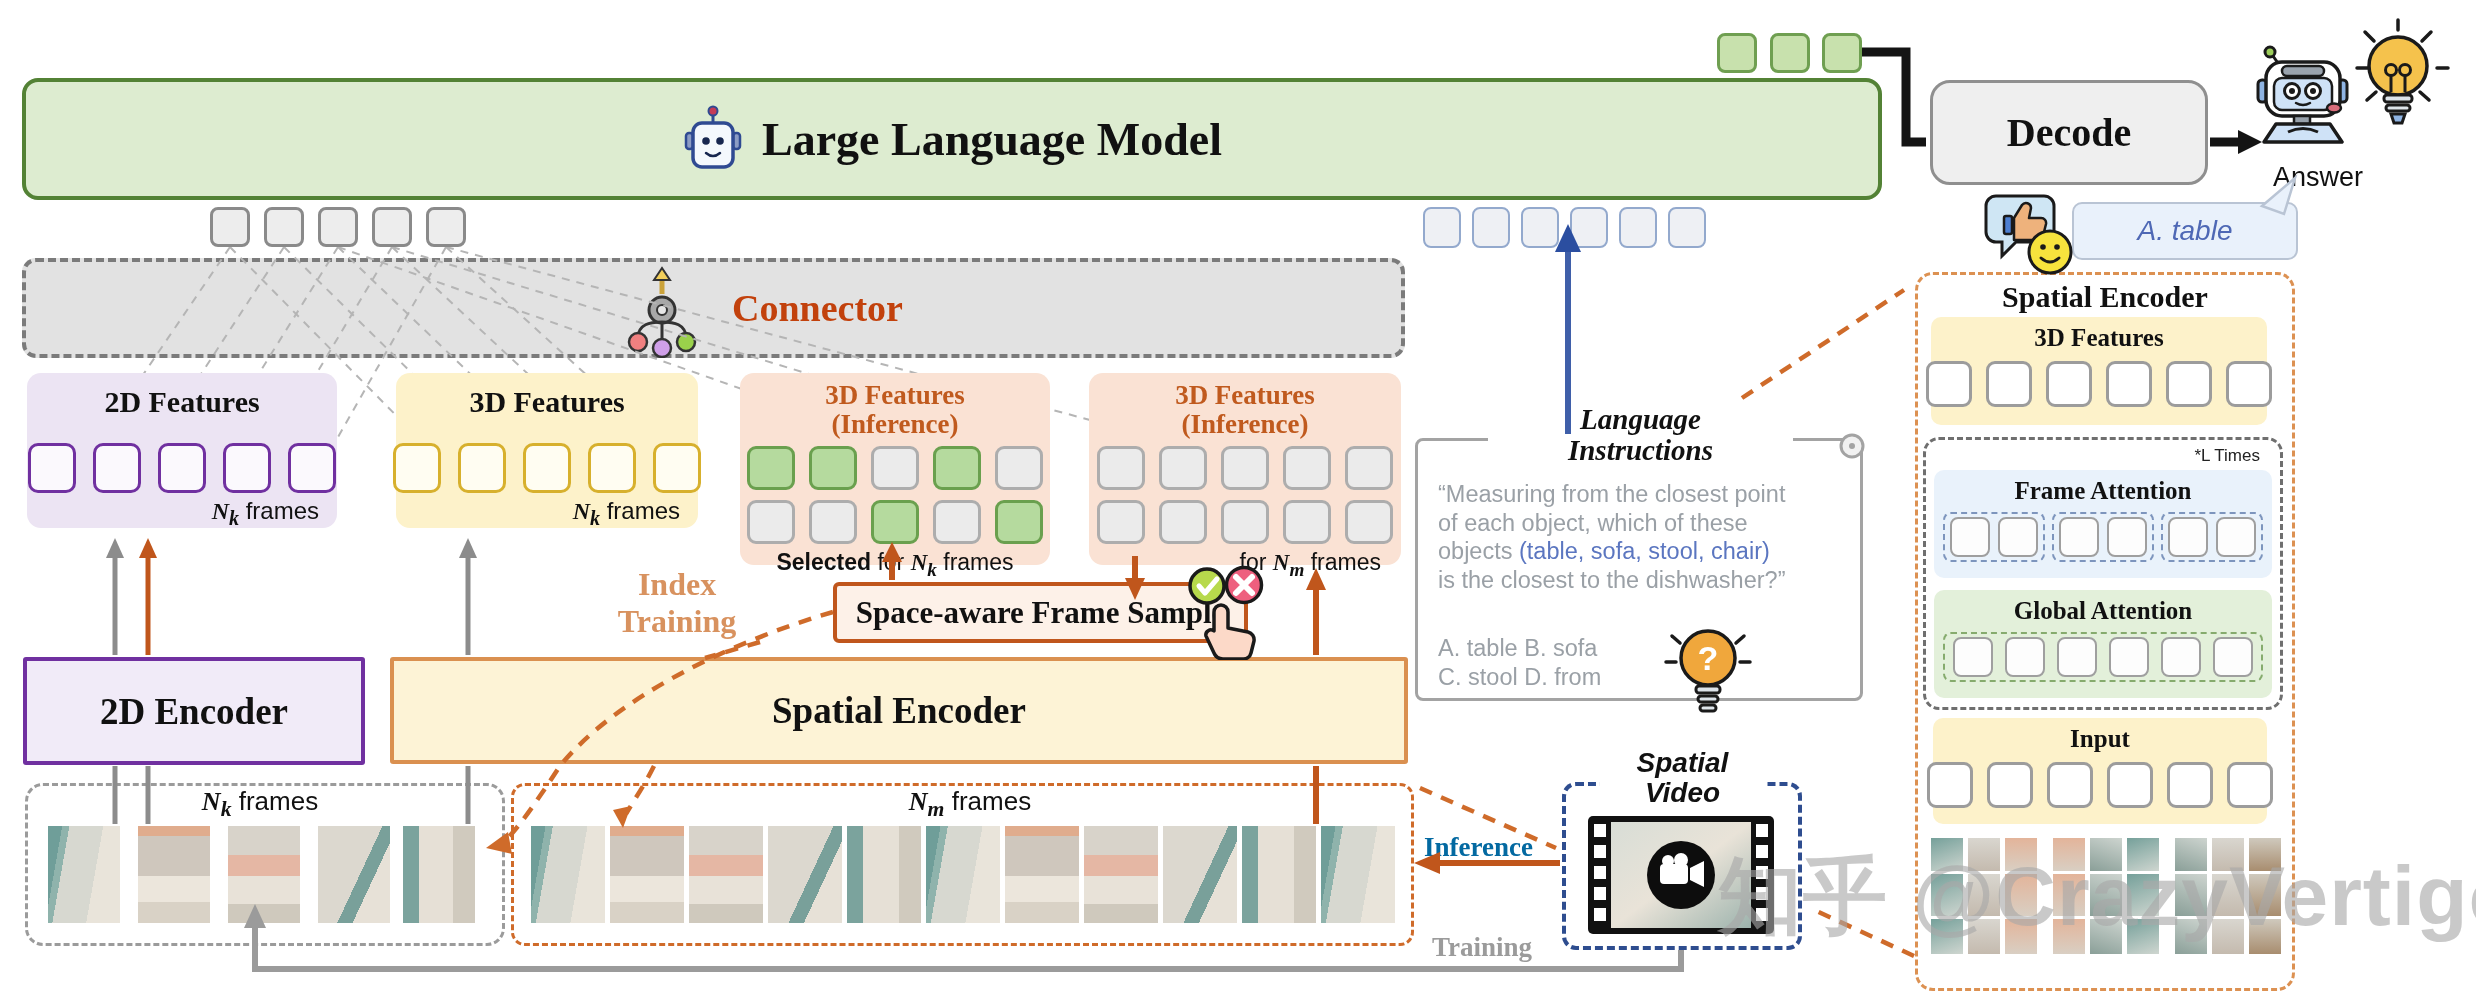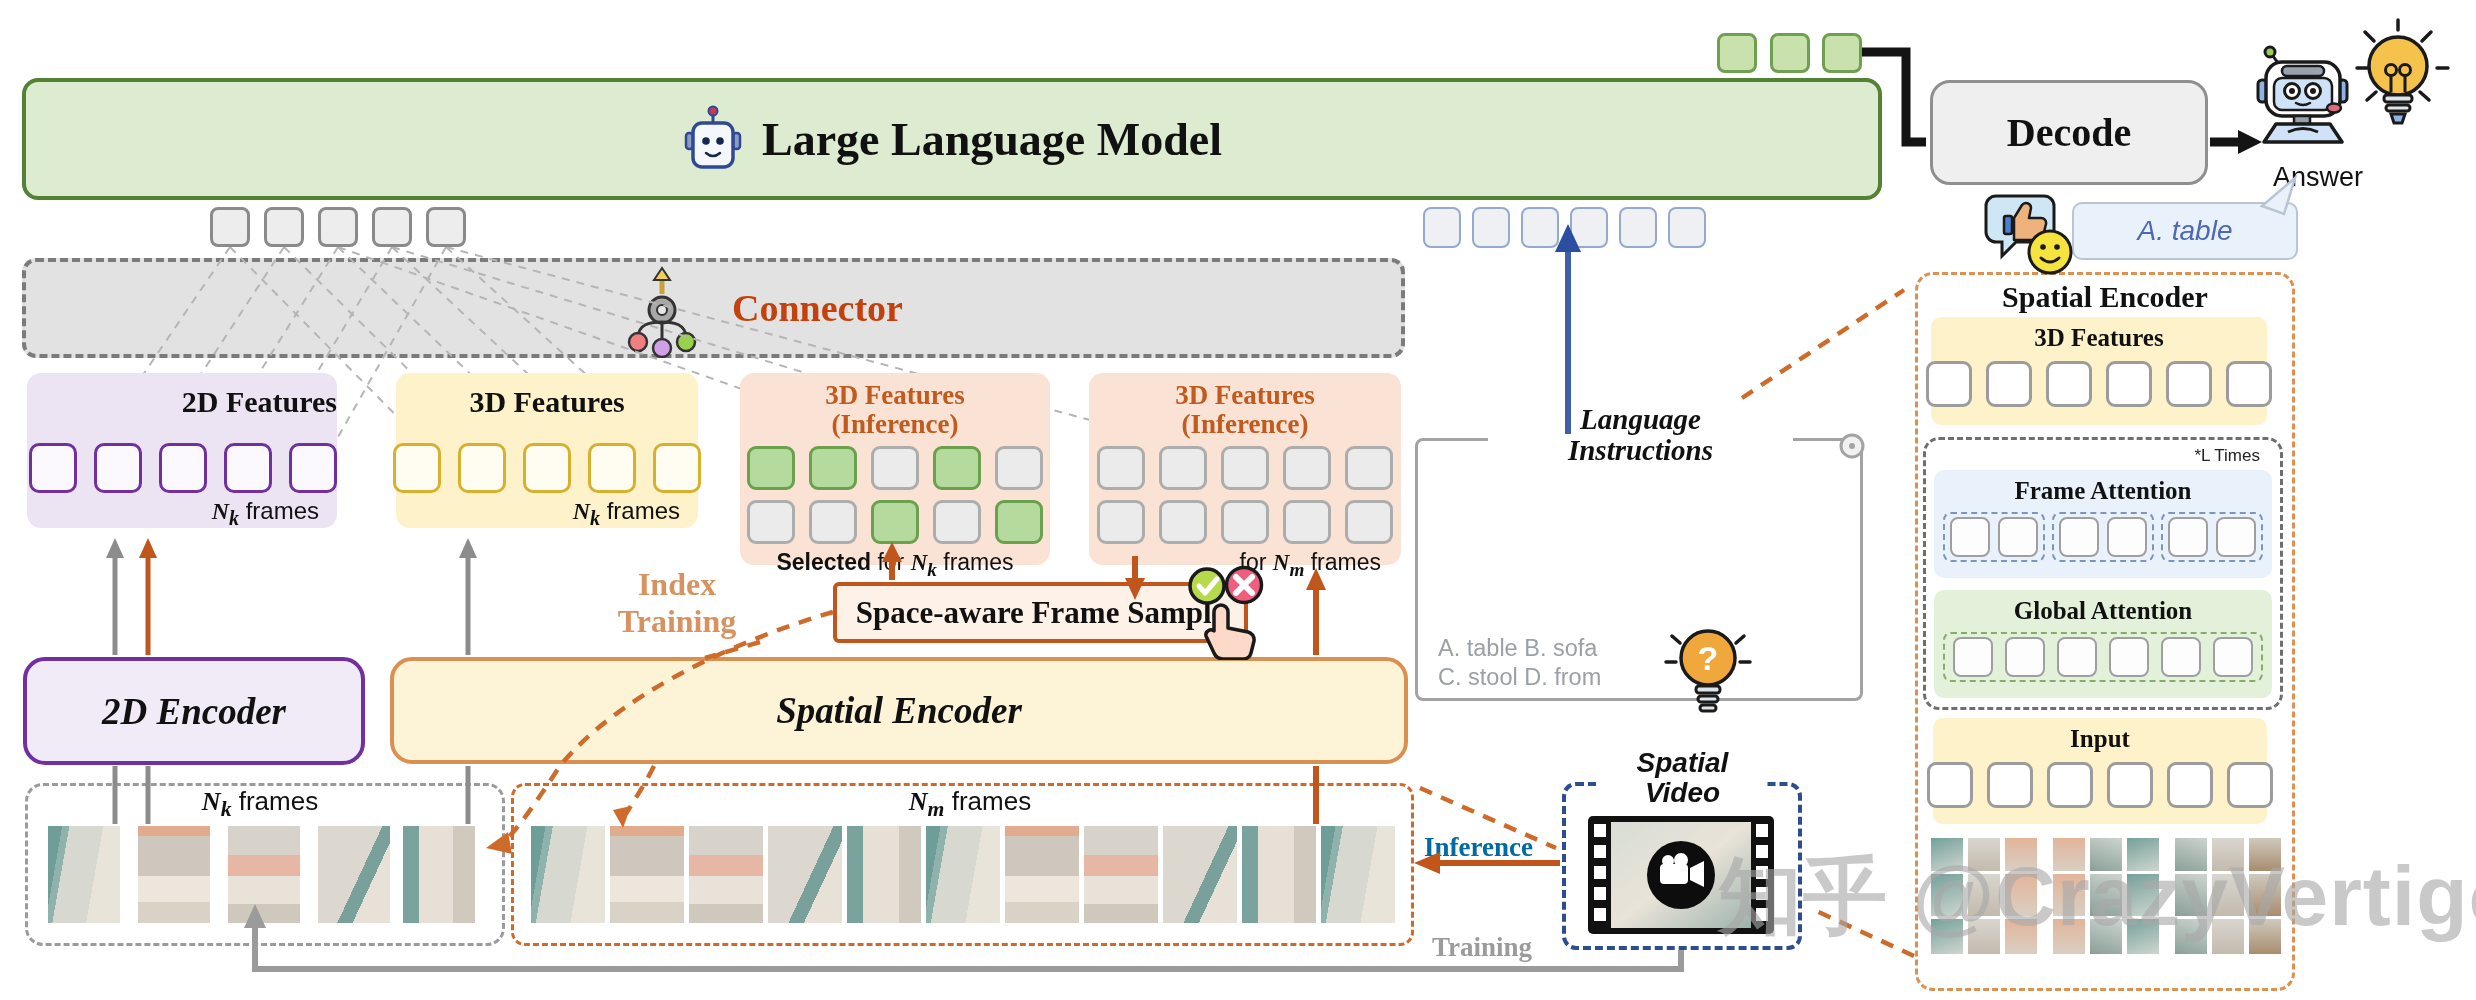--- a/index.html
+++ b/index.html
@@ -22,21 +22,21 @@
   .tokenize-label{font-size:36px;font-weight:bold;color:#111;}
 
   
   .tok{border-radius:8px;z-index:3;}
   .tok-grey{width:40px;height:40px;background:#ededed;border:3px solid #8a8a8a;}
   .tok-green{width:40px;height:40px;background:#c8e1ad;border:3px solid #6f9f51;}
   .tok-blue{width:38px;height:41px;background:#eef0f4;border:2.5px solid #93a9cd;}
 
   
   .featbox{border-radius:14px;z-index:3;display:flex;flex-direction:column;align-items:center;}
-  .f2d{left:27px;top:373px;width:310px;height:155px;background:#ece4f3;align-items:flex-end;}
+  .f2d{left:27px;top:373px;width:310px;height:155px;background:#ece4f3;}
   .f3d{left:396px;top:373px;width:302px;height:155px;background:#fdf2ca;}
   .ft{margin-top:14px;font-size:30px;font-weight:bold;color:#111;line-height:30px;}
   .frow{display:flex;gap:17px;margin-top:26px;}
   .sqp{width:42px;height:44px;border-radius:10px;background:#fbf9fd;border:3.5px solid #7030a0;}
   .sqy{width:42px;height:44px;border-radius:10px;background:#fffdf2;border:3.5px solid #d7b02d;}
   .flab{align-self:flex-end;margin:4px 18px 0 0;font-size:24px;color:#111;}
   .mi{font-style:italic;font-weight:bold;font-family:"Liberation Serif",serif;}
   .flab sub,.inflab sub,.dlab sub{font-style:italic;font-weight:bold;font-family:"Liberation Serif",serif;}
 
   .infbox{border-radius:14px;z-index:3;background:#fae2d4;display:flex;flex-direction:column;align-items:center;}
@@ -49,21 +49,21 @@
   .isq-g{background:#b5da9e;border:3px solid #6aa04e;}
   .isq-e{background:#ebebeb;border:3px solid #adadad;}
   .inflab{margin-top:5px;font-size:23px;color:#111;}
   .inf2 .inflab{align-self:flex-end;margin-right:20px;}
 
   .idxsel{left:592px;top:566px;width:170px;text-align:center;font-size:32px;line-height:37px;color:#d8925f;font-weight:bold;z-index:3;}
 
   .sample{left:833px;top:582px;width:415px;height:61px;background:#fdf1e8;border:4px solid #c0561c;border-radius:6px;z-index:4;}
   .sample-label{width:100%;padding-right:56px;text-align:center;font-size:31px;font-weight:bold;color:#111;line-height:53px;}
 
-  .encbox{border-radius:22px;z-index:3;font-style:italic;}
+  .encbox{border-radius:3px;z-index:3;}
   .e2d{left:23px;top:657px;width:342px;height:108px;background:#f1ebf8;border:4px solid #7030a0;}
   .espat{left:390px;top:657px;width:1018px;height:107px;background:#fdf3d6;border:4px solid #da9050;}
   .enc-label{font-size:37px;font-weight:bold;color:#111;}
 
   
   .nkbox{left:25px;top:783px;width:480px;height:163px;border:3px dashed #9b9b9b;border-radius:18px;z-index:2;}
   .nmbox{left:511px;top:783px;width:903px;height:163px;border:3px dashed #cf6b2a;border-radius:14px;z-index:2;}
   .dlab{font-size:26px;color:#111;text-align:center;z-index:3;}
   .ph{position:absolute;top:826px;height:97px;z-index:3;}
   .ph-nk{width:72px;} .ph-nm{width:74px;}
@@ -403,20 +403,26 @@
     <circle cx="80" cy="45" r="6" fill="#fff"></circle>
       <circle cx="93" cy="44" r="7" fill="#fff"></circle>
     <path d="M102 52 l14 -7 v26 l-14 -7 Z" fill="#fff"></path>
   </svg>
 
   <div class="abs scroll"></div>
   <div class="abs scroll-title">
     <div>Language</div>
       <div>Instructions</div>
   </div>
+  <div class="abs scroll-body">
+    <div>“Measuring from the closest point</div>
+    <div>of each object,  which of these</div>
+    <div><span>objects </span><span class="hl">(table, sofa, stool, chair)</span></div>
+    <div>is the closest to the dishwasher?”</div>
+  </div>
   <div class="abs scroll-opts">
     <div>A. table B. sofa</div>
     <div>C. stool  D. from</div>
   </div>
   <svg class="abs" style="left:1662px;top:618px;z-index:5;" width="92" height="96" viewBox="0 0 92 96">
     <g stroke="#1a1a1a" stroke-width="3.5" stroke-linecap="round">
       <line x1="10" y1="18" x2="18" y2="25"></line>
         <line x1="82" y1="18" x2="74" y2="25"></line>
       <line x1="4" y1="44" x2="14" y2="44"></line>
         <line x1="88" y1="44" x2="78" y2="44"></line>

